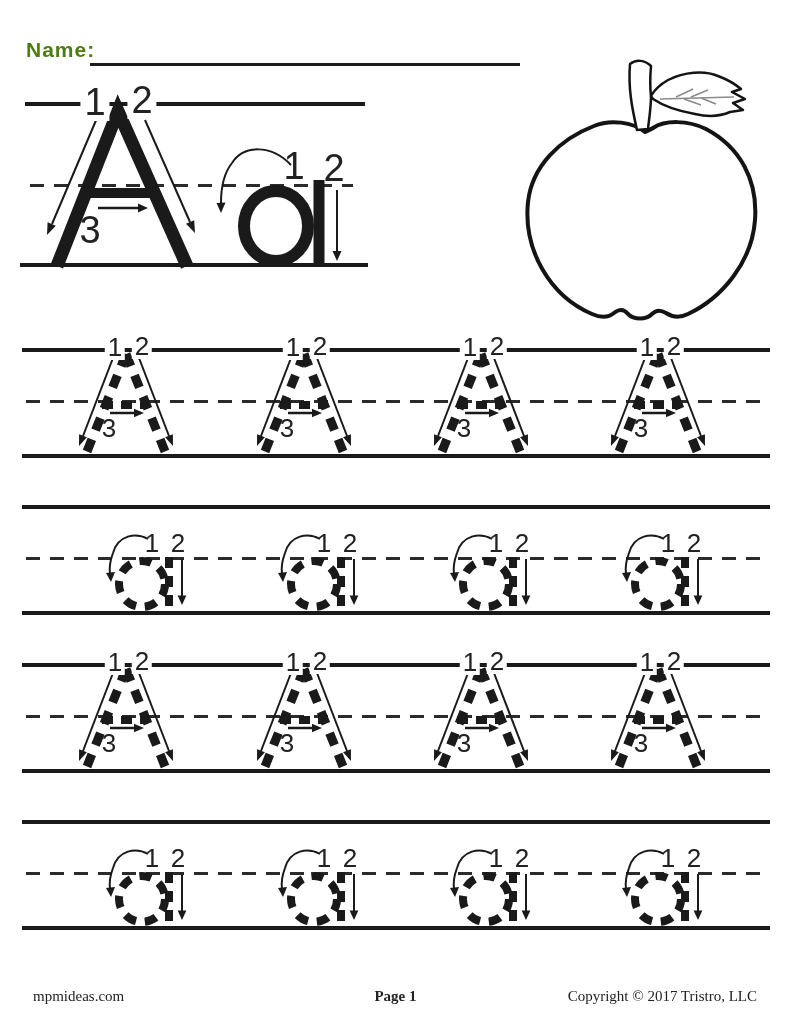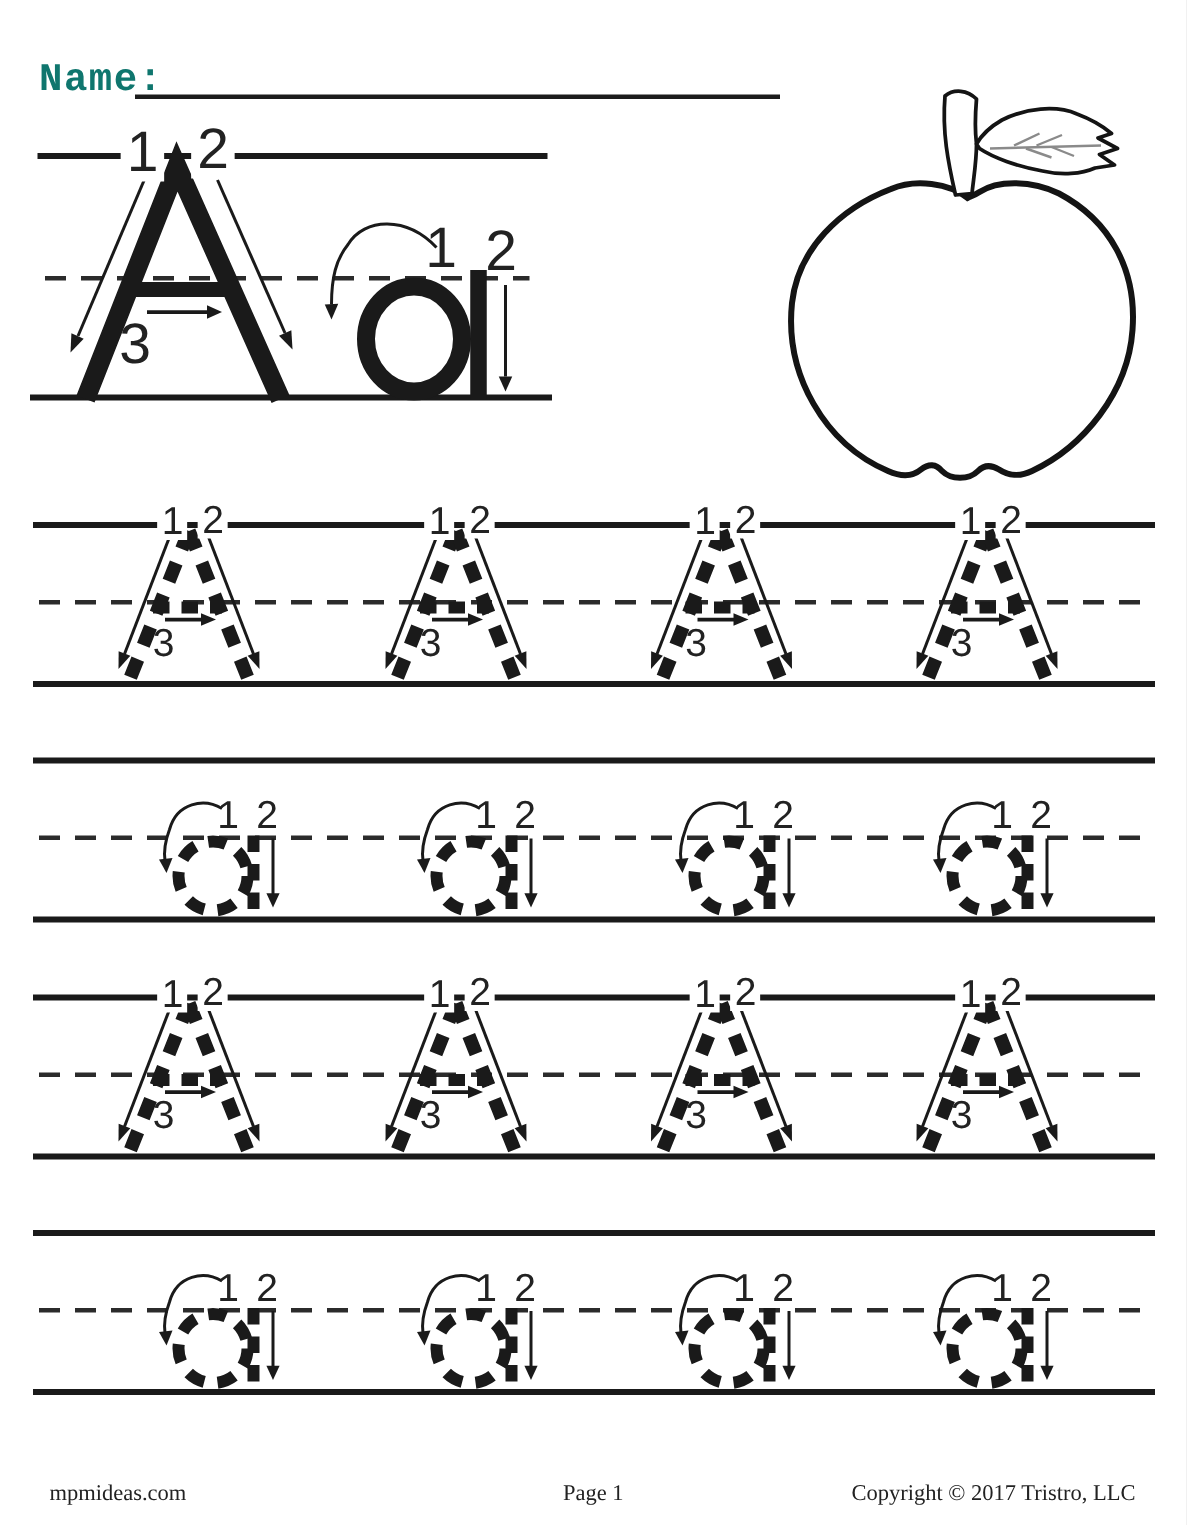--- a/index.html
+++ b/index.html
@@ -4,22 +4,22 @@
 <style>
   html,body{margin:0;padding:0;background:#e8e8e8;}
   .page{
     position:relative;width:791px;height:1024px;margin:0 auto;
     background:#ffffff;overflow:hidden;
     font-family:"Liberation Sans",sans-serif;color:#1a1a1a;
   }
   
   .name-label{
     position:absolute;left:26px;top:38px;
-    font-family:Liberation Mono, monospace;font-weight:bold;
-    font-size:26px;letter-spacing:1px;color:#0f766e;
+    font-family:Liberation Sans, sans-serif;font-weight:bold;
+    font-size:21px;letter-spacing:1px;color:#4d7c0f;
   }
   .name-line{position:absolute;left:90px;top:63px;width:430px;height:2.5px;background:#1c1c1c;}
   
   .solid-line{position:absolute;height:3.5px;background:#1a1a1a;}
   .dashed-line{position:absolute;height:2.5px;
     background:repeating-linear-gradient(90deg,#2b2b2b 0 14px,transparent 14px 24px);}
   
   .ex-line-top{left:25px;top:102px;width:340px;height:4px;}
   .ex-line-mid{left:30px;top:184px;width:323px;}
   .ex-line-bot{left:20px;top:263px;width:348px;height:4px;}
@@ -47,21 +47,21 @@
   .up .n2{left:76px;top:4px;}
   .up .n3{left:43px;top:86px;}
   .lo .n1{left:50px;top:12px;}
   .lo .n2{left:76px;top:12px;}
   
   .footer span{
     position:absolute;top:988px;font-family:"Liberation Serif",serif;
     font-size:15px;color:#222;
   }
   .f-left{left:33px;text-align:center;}
-  .f-center{left:0;width:791px;text-align:center;}
+  .f-center{left:0;width:791px;text-align:center;font-weight:bold;}
   .f-right{right:34px;text-align:center;}
   .hidden-defs{position:absolute;width:0;height:0;}
 </style>
 </head>
 <body>
 
 <div class="page">
 
   <svg class="hidden-defs" aria-hidden="true">
     <defs>

